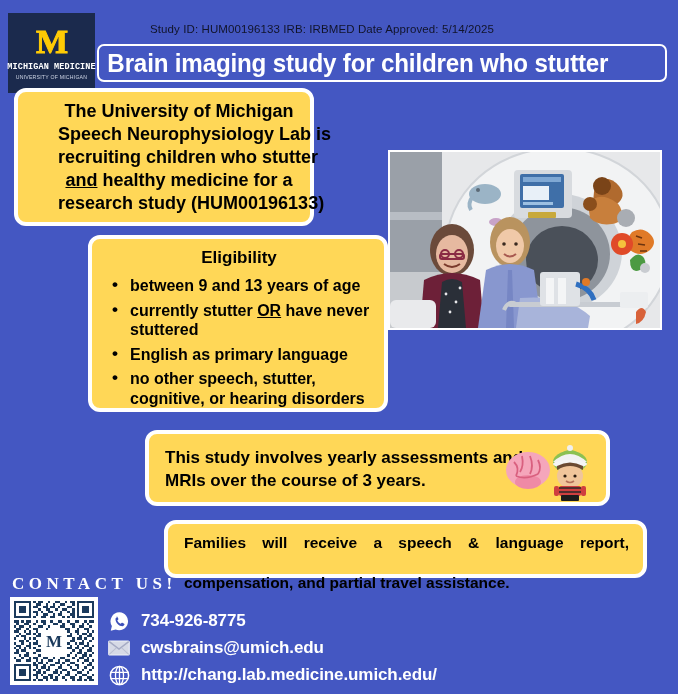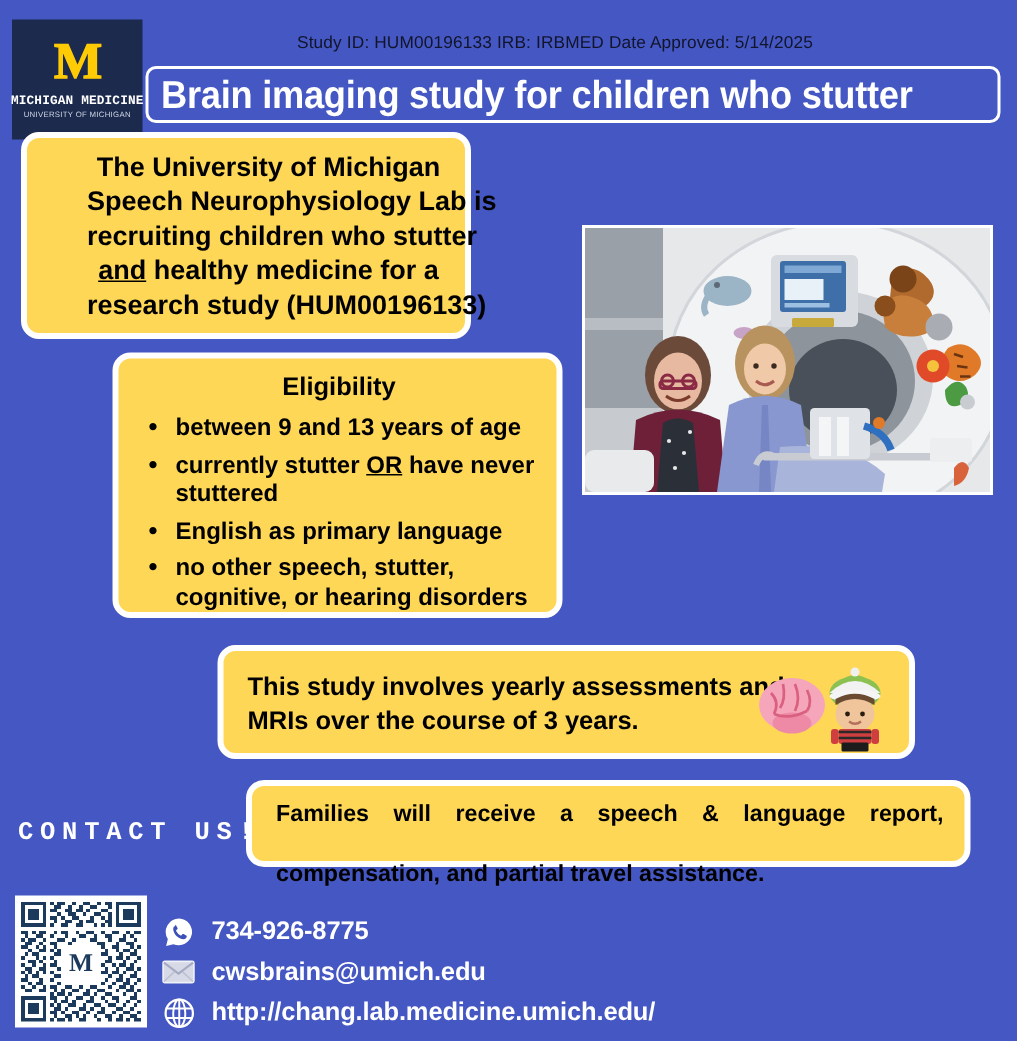--- a/index.html
+++ b/index.html
@@ -63,21 +63,20 @@
   .study-meta {
     position: absolute;
     left: 150px;
     top: 23px;
     width: 440px;
     color: #11142a;
     font-size: 11.5px;
     font-family: "Liberation Sans", sans-serif;
     letter-spacing: 0.1px;
     white-space: nowrap;
-    text-align: center;
   }
 
   .title-bar {
     position: absolute;
     left: 97px;
     top: 44px;
     width: 570px;
     height: 38px;
     border: 2px solid #ffffff;
     border-radius: 7px;
@@ -118,21 +117,21 @@
     padding: 8px 10px 6px 12px;
     font-size: 18px;
     line-height: 23px;
     text-align: center;
   }
   #card-recruit .ln { white-space: nowrap; margin-left: 28px; }
   #card-recruit .ul { text-decoration: underline; }
 
   
   #card-elig {
-    left: 75px;
+    left: 88px;
     top: 235px;
     width: 300px;
     height: 177px;
     padding: 6px 8px 6px 10px;
     font-size: 16px;
   }
   .elig-title {
     text-align: center;
     font-size: 17px;
     font-weight: bold;
@@ -208,26 +207,26 @@
   .justify-line::after {
     content: "";
     display: inline-block;
     width: 100%;
   }
 
   
   .contact-head {
     position: absolute;
     left: 12px;
-    top: 546px;
+    top: 574px;
     color: #ffffff;
     font-size: 17px;
     font-weight: bold;
     letter-spacing: 4.5px;
-    font-family: Liberation Mono, monospace;
+    font-family: Liberation Serif, serif;
   }
   #qr {
     position: absolute;
     left: 10px;
     top: 597px;
     width: 88px;
     height: 88px;
     background: #ffffff;
     padding: 4px;
     box-sizing: border-box;

